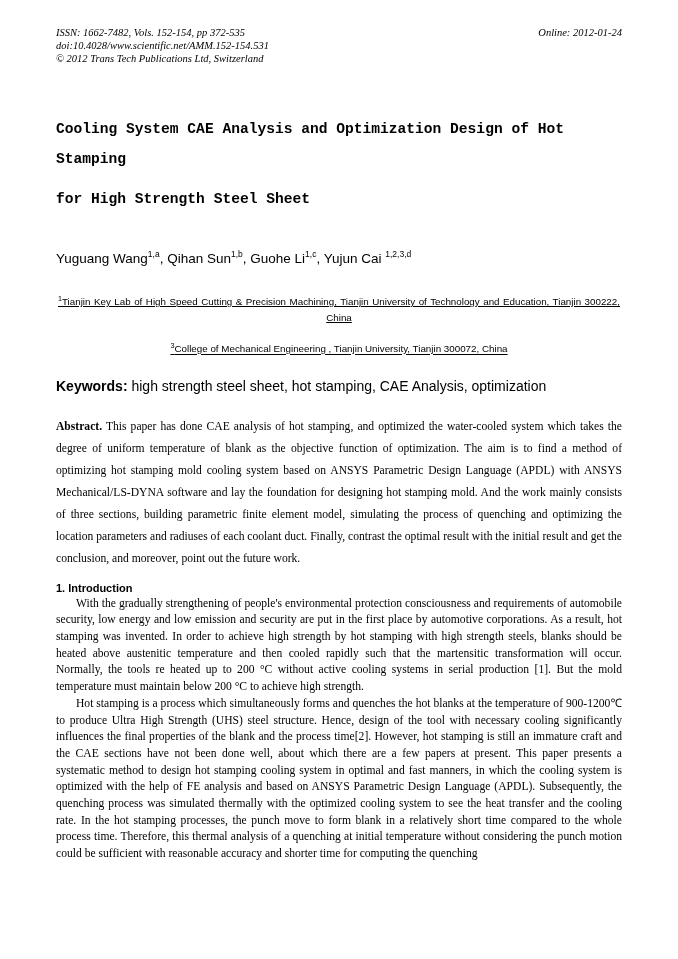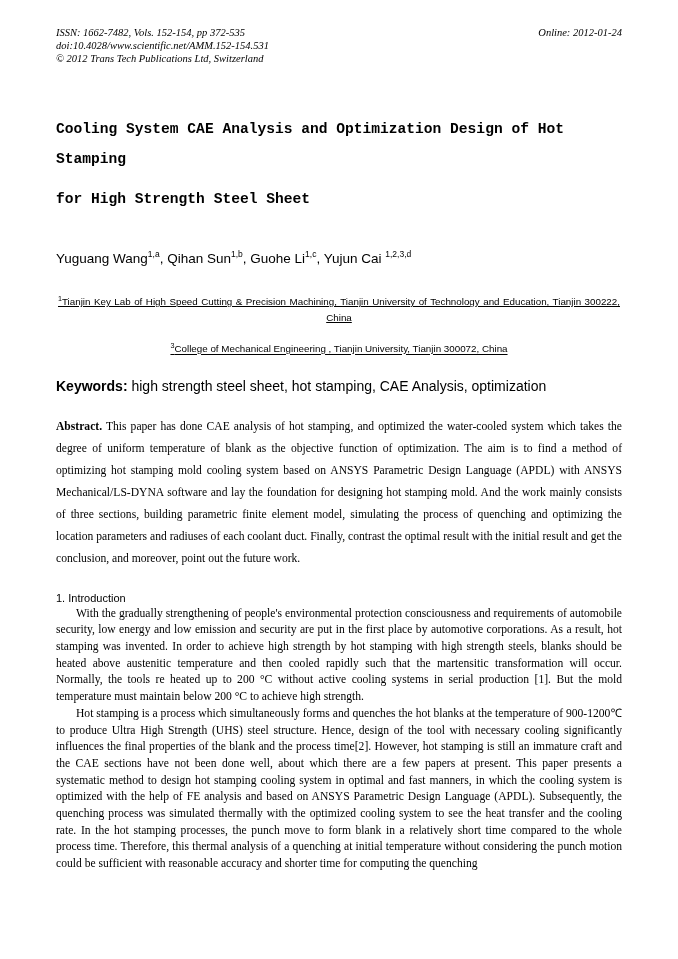--- a/index.html
+++ b/index.html
@@ -108,23 +108,23 @@
     text-align: justify;
     margin-top: 22px;
   }
   .abstract b {
     font-weight: bold;
   }
 
   
   .section-head {
     font-family: "Liberation Sans", sans-serif;
-    font-weight: normal;
+    font-weight: bold;
     font-size: 11px;
-    margin-top: 22px;
+    margin-top: 12px;
     margin-bottom: 2px;
   }
   .body-par {
     font-size: 11.6px;
     line-height: 16.7px;
     text-align: justify;
     text-indent: 20px;
     margin: 0;
   }
 </style>

